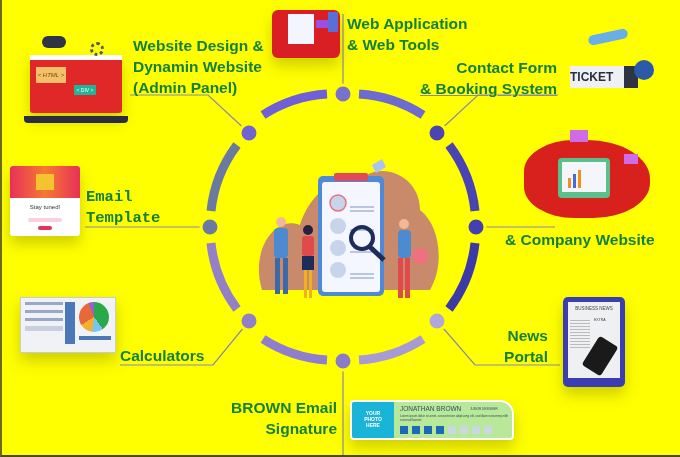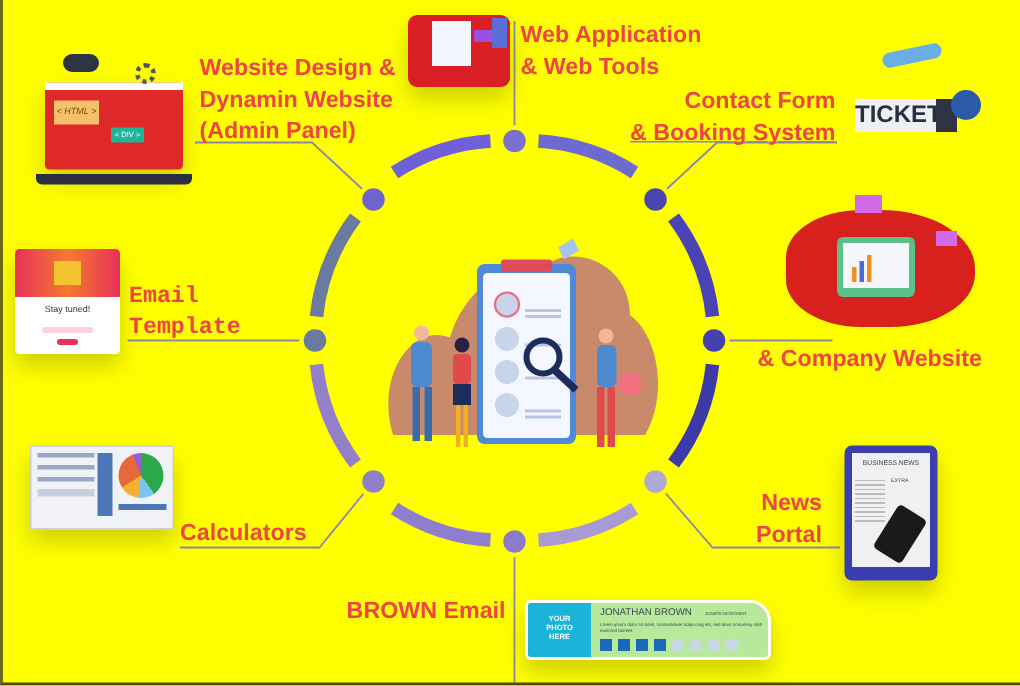--- a/index.html
+++ b/index.html
@@ -1,19 +1,19 @@
 <!DOCTYPE html>
 <html><head>
   <meta charset="utf-8">
   <style>
     * { box-sizing: border-box; margin: 0; padding: 0; }
     html, body { width: 680px; height: 457px; overflow: hidden; }
     body { background: #ffff00; font-family: "Liberation Sans", sans-serif; position: relative; }
     .frame { position: absolute; left: 0; top: 0; width: 680px; height: 457px; border-left: 2px solid #6b6a1a; border-bottom: 2px solid #4a4a20; pointer-events: none; }
-    .label { position: absolute; color: #ef4444; font-weight: bold; font-size: 15.5px; line-height: 21px; white-space: nowrap; }
+    .label { position: absolute; color: #15803d; font-weight: bold; font-size: 15.5px; line-height: 21px; white-space: nowrap; }
     .label span { display: block; }
     .right { text-align: right; }
     svg.ring { position: absolute; left: 0; top: 0; }
     .card { position: absolute; box-shadow: 0 8px 14px rgba(120,120,0,0.35); }
   </style>
 </head>
 <body>
 
 <svg class="ring" width="680" height="457">
 
@@ -112,21 +112,21 @@
   <span>Web Application</span>
   <span>&amp; Web Tools</span>
 </div>
 
 <div class="label right" style="right:123px;top:57px;">
   <span>Contact Form</span>
   <span style="text-decoration:underline;text-decoration-color:#8a87b0;">&amp; Booking System</span>
 </div>
 <div style="position:absolute;left:568px;top:30px;width:90px;height:70px;">
   <div style="position:absolute;left:20px;top:2px;width:40px;height:10px;background:#6aaee8;border-radius:6px;transform:rotate(-12deg);"></div>
-  <div style="position:absolute;left:2px;top:36px;width:56px;height:22px;background:#eef0f4;color:#2a2e40;font-weight:bold;font-size:16px;line-height:22px;text-align:center;">TICKET</div>
+  <div style="position:absolute;left:2px;top:36px;width:56px;height:22px;background:#eef0f4;color:#2a2e40;font-weight:bold;font-size:12px;line-height:22px;text-align:left;">TICKET</div>
   <div style="position:absolute;left:56px;top:36px;width:14px;height:22px;background:#2e3444;"></div>
   <div style="position:absolute;left:66px;top:30px;width:20px;height:20px;background:#2a5aa8;border-radius:50%;"></div>
 </div>
 
 <div class="card" style="left:10px;top:166px;width:70px;height:70px;background:#fff;border-radius:3px;overflow:hidden;">
   <div style="position:absolute;left:0;top:0;width:70px;height:32px;background:linear-gradient(90deg,#e8305a,#f57a30,#e8305a);"></div>
   <div style="position:absolute;left:26px;top:8px;width:18px;height:16px;background:#f4c430;"></div>
   <div style="position:absolute;left:0;top:38px;width:70px;text-align:center;font-size:6px;color:#333;">Stay tuned!</div>
   <div style="position:absolute;left:18px;top:52px;width:34px;height:4px;background:#fbd0dc;border-radius:2px;"></div>
   <div style="position:absolute;left:28px;top:60px;width:14px;height:4px;background:#e8305a;border-radius:2px;"></div>
@@ -171,20 +171,21 @@
   <div style="position:absolute;left:5px;top:5px;width:52px;height:76px;background:#eef0f2;">
     <div style="position:absolute;left:2px;top:4px;width:48px;font-size:4.5px;color:#444;text-align:center;">BUSINESS NEWS</div>
     <div style="position:absolute;left:26px;top:16px;font-size:3.5px;color:#444;">EXTRA</div>
     <div style="position:absolute;left:2px;top:18px;width:20px;height:30px;background:repeating-linear-gradient(#bbb 0 1px,transparent 1px 3px);"></div>
   </div>
   <div style="position:absolute;left:26px;top:42px;width:22px;height:34px;background:#1a1a1a;border-radius:3px;transform:rotate(32deg);"></div>
 </div>
 
 <div class="label right" style="right:343px;top:397px;">
   <span>BROWN Email</span>
+  <span>Signature</span>
 </div>
 <div class="card" style="left:350px;top:400px;width:164px;height:40px;background:#b8e89a;border:2px solid #fff;border-radius:4px 14px 4px 4px;overflow:hidden;">
   <div style="position:absolute;left:0;top:0;width:42px;height:36px;background:#1ab4d8;color:#fff;font-size:5px;font-weight:bold;text-align:center;padding-top:8px;line-height:6px;">
     <div>YOUR</div>
     <div>PHOTO</div>
     <div>HERE</div>
   </div>
   <div style="position:absolute;left:48px;top:3px;font-size:6.5px;color:#3a4a5a;">JONATHAN BROWN</div>
   <div style="position:absolute;left:118px;top:5px;font-size:3px;color:#3a4a5a;">JUNIOR DESIGNER</div>
   <div style="position:absolute;left:48px;top:12px;width:110px;font-size:3px;line-height:4px;color:#3a4a5a;">Lorem ipsum dolor sit amet, consectetuer adipiscing elit, sed diam nonummy nibh euismod laoreet.</div>

